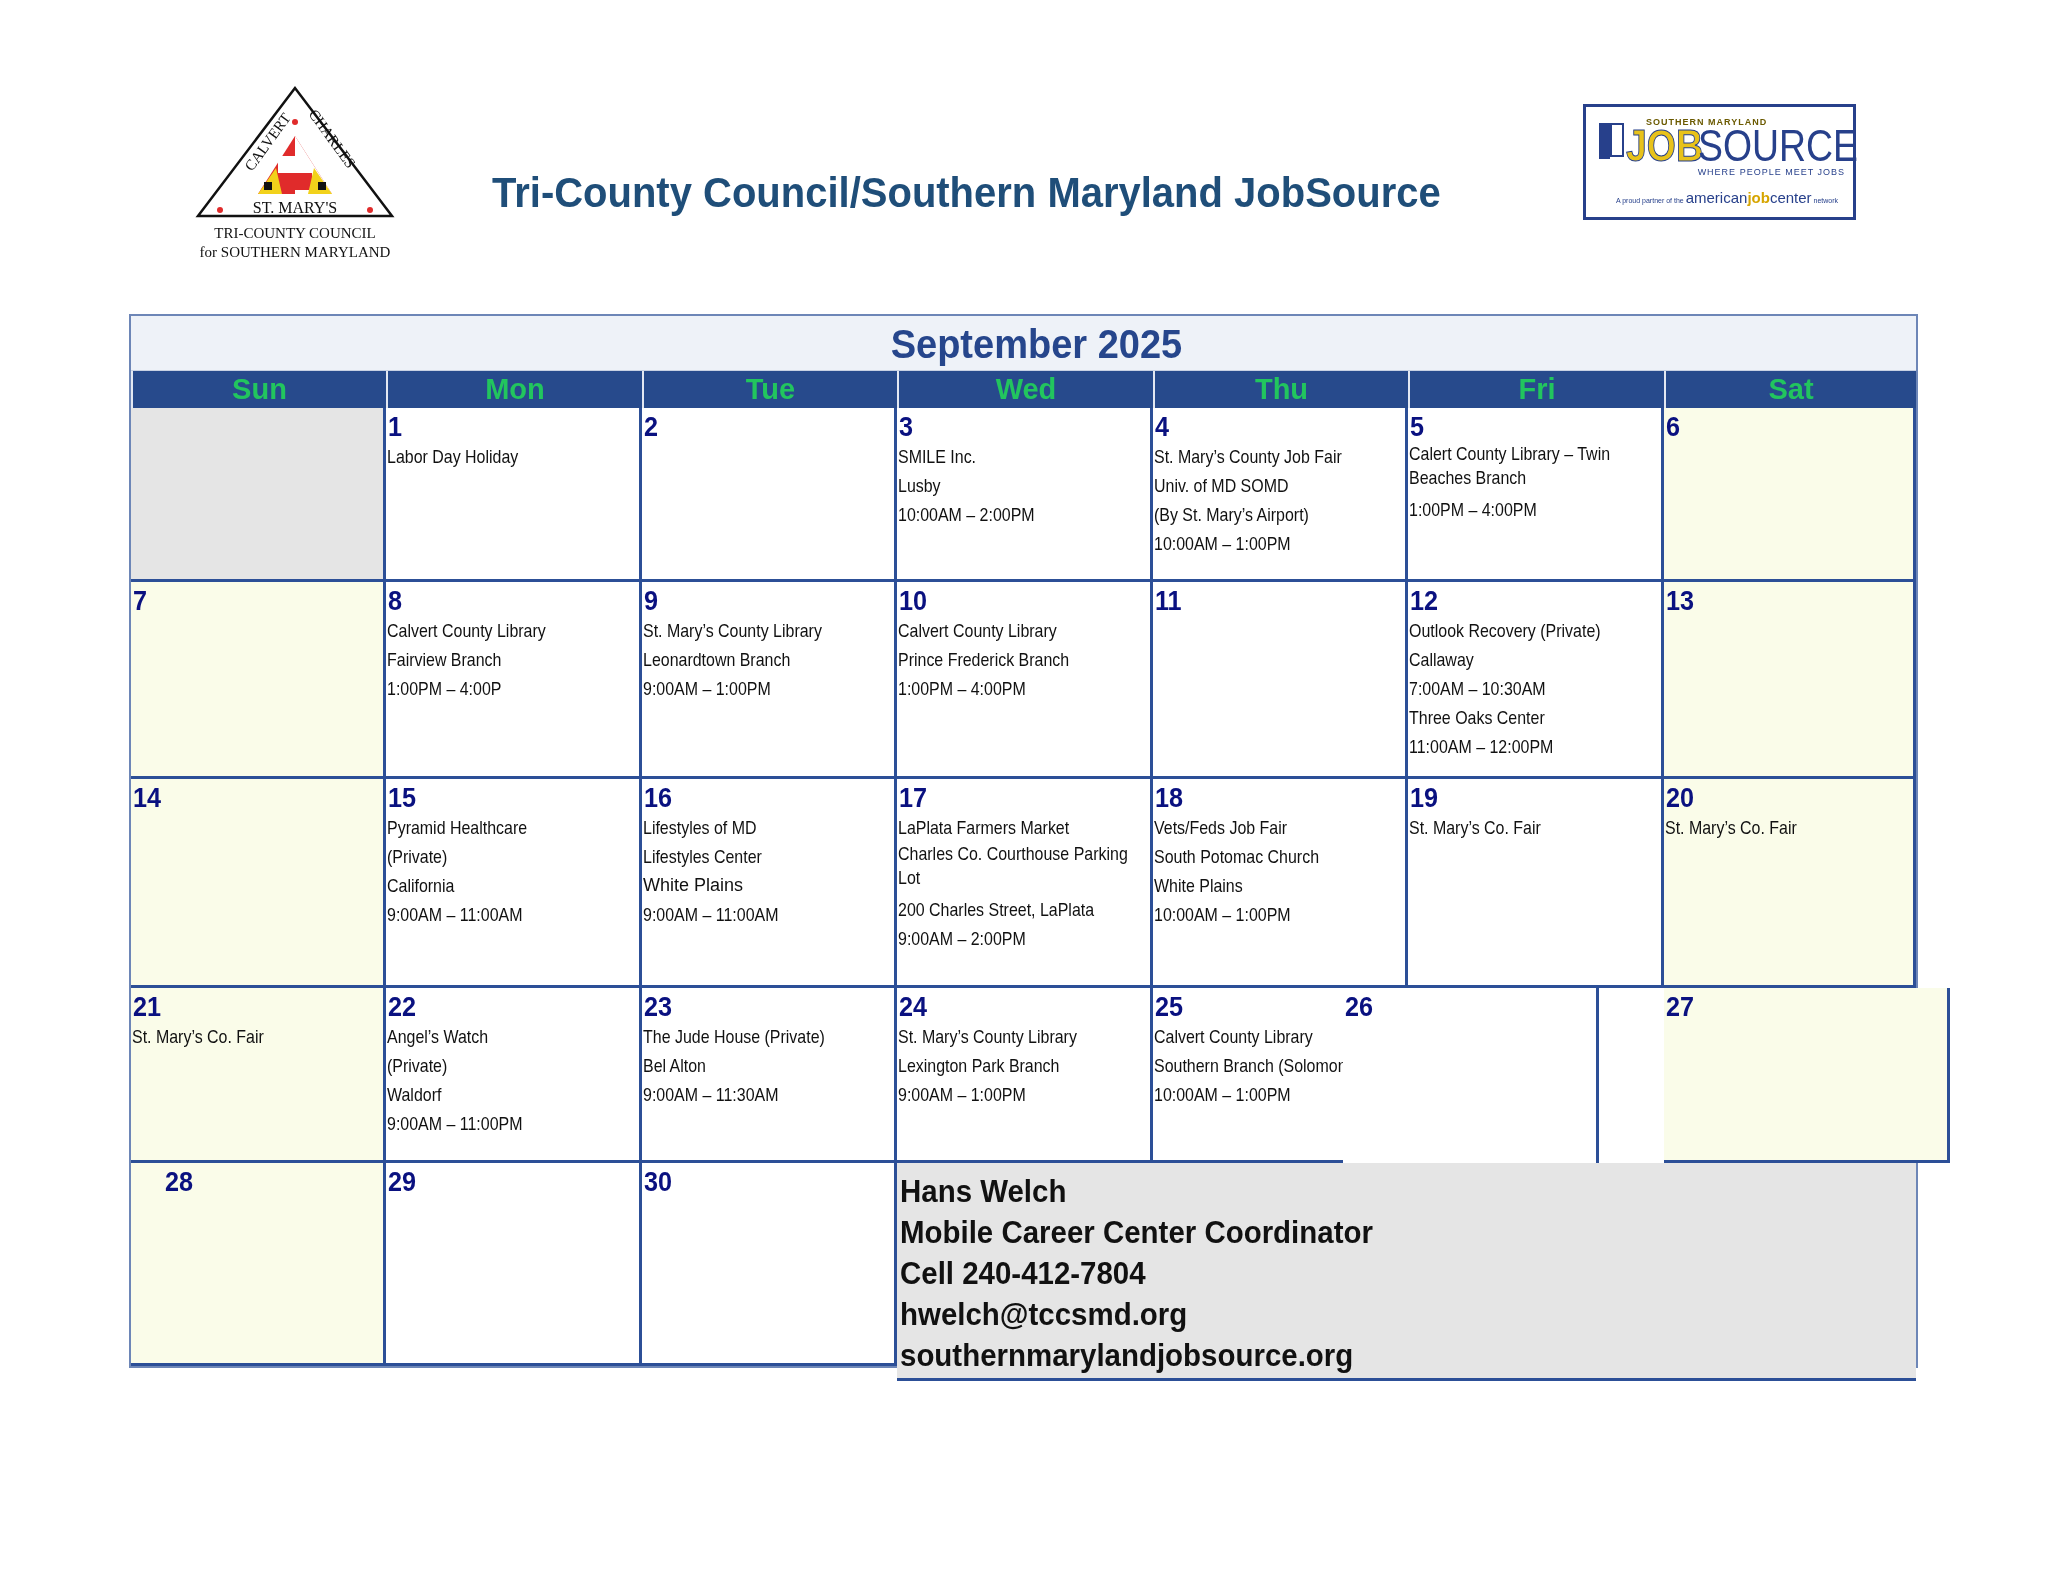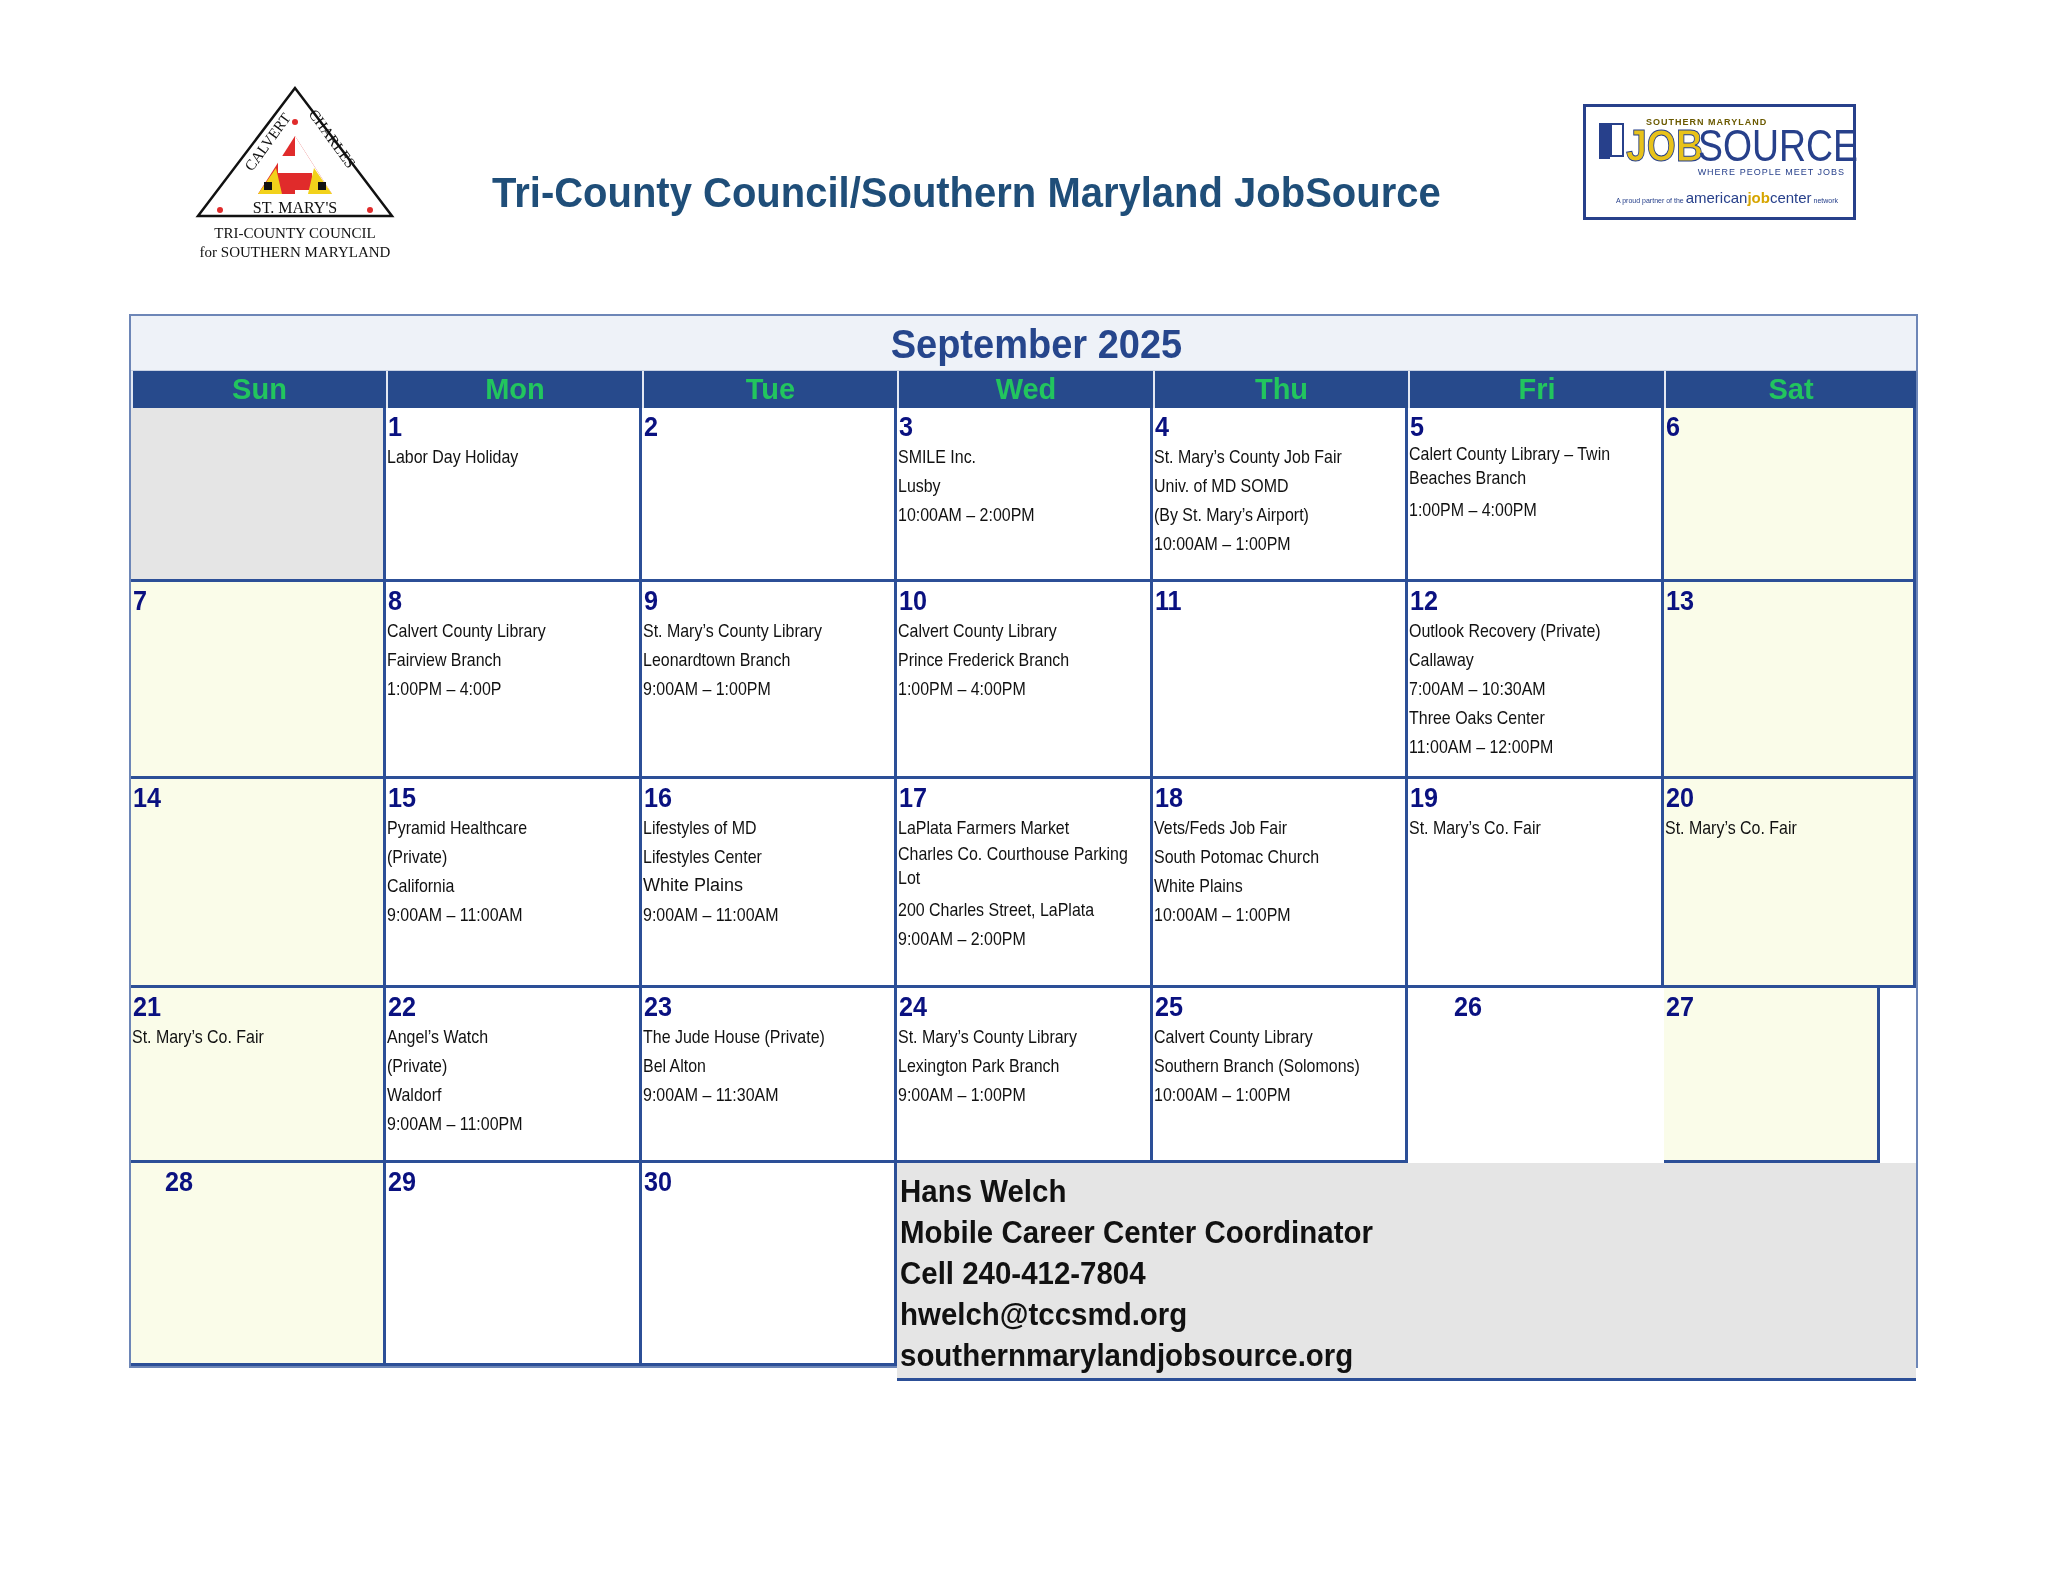--- a/index.html
+++ b/index.html
@@ -209,24 +209,24 @@
       <span class="ev">St. Mary’s County Library</span>
       <span class="ev">Lexington Park Branch</span>
       <span class="ev">9:00AM – 1:00PM</span>
     </div>
     <div class="cell" style="left: 1022px; top: 672px; width: 255px; height: 175px;">
       <span class="num">25</span>
       <span class="ev">Calvert County Library</span>
       <span class="ev">Southern Branch (Solomons)</span>
       <span class="ev">10:00AM – 1:00PM</span>
     </div>
-    <div class="cell" style="left: 1321px; top: 672px; width: 256px; height: 222px;">
+    <div class="cell" style="left: 1212px; top: 672px; width: 256px; height: 222px;">
       <span class="num">26</span>
     </div>
-    <div class="cell weekend" style="left: 1533px; top: 672px; width: 216px; height: 175px;">
+    <div class="cell weekend" style="left: 1533px; top: 672px; width: 286px; height: 175px;">
       <span class="num">27</span>
     </div>
     <div class="cell weekend" style="left: 0px; top: 847px; width: 255px; height: 203px; border-left: none; padding-left: 32px;">
       <span class="num">28</span>
     </div>
     <div class="cell" style="left: 255px; top: 847px; width: 256px; height: 203px;">
       <span class="num">29</span>
     </div>
     <div class="cell" style="left: 511px; top: 847px; width: 255px; height: 203px;">
       <span class="num">30</span>

